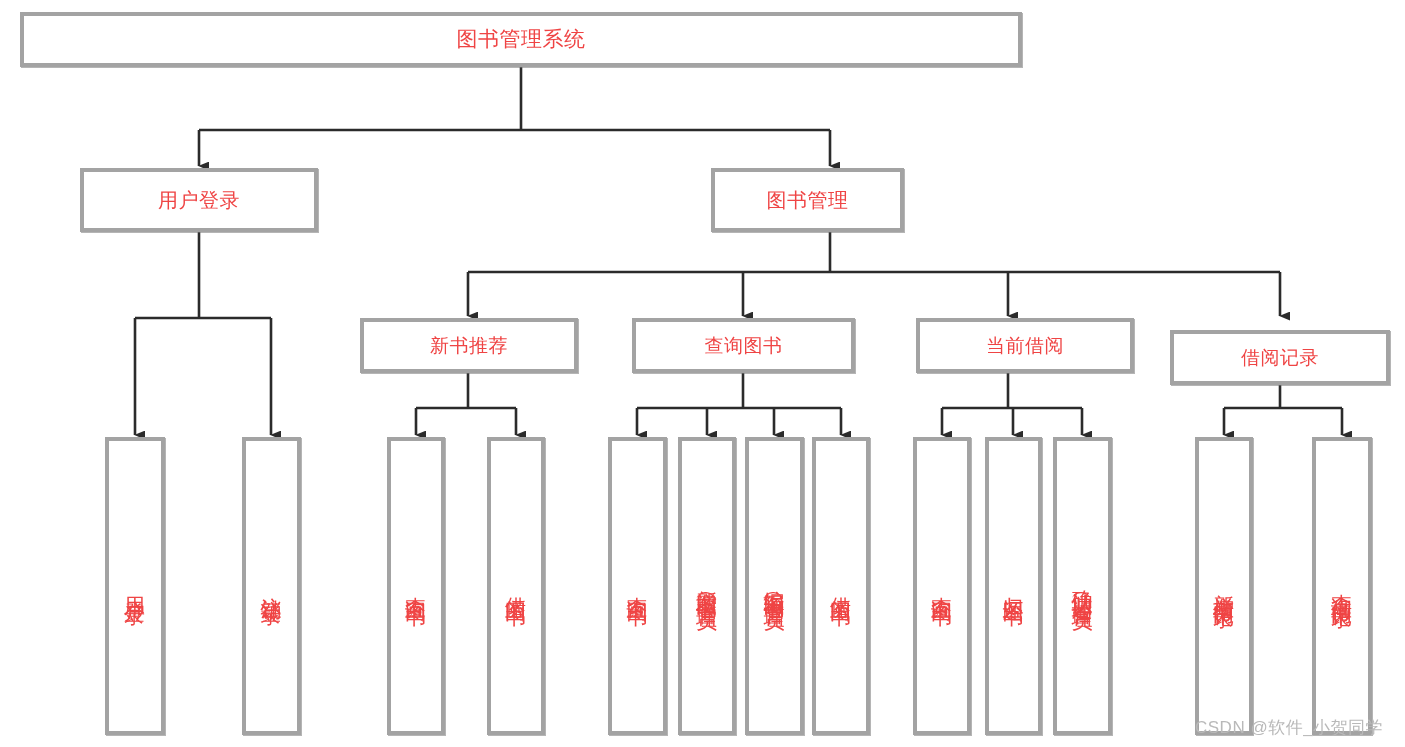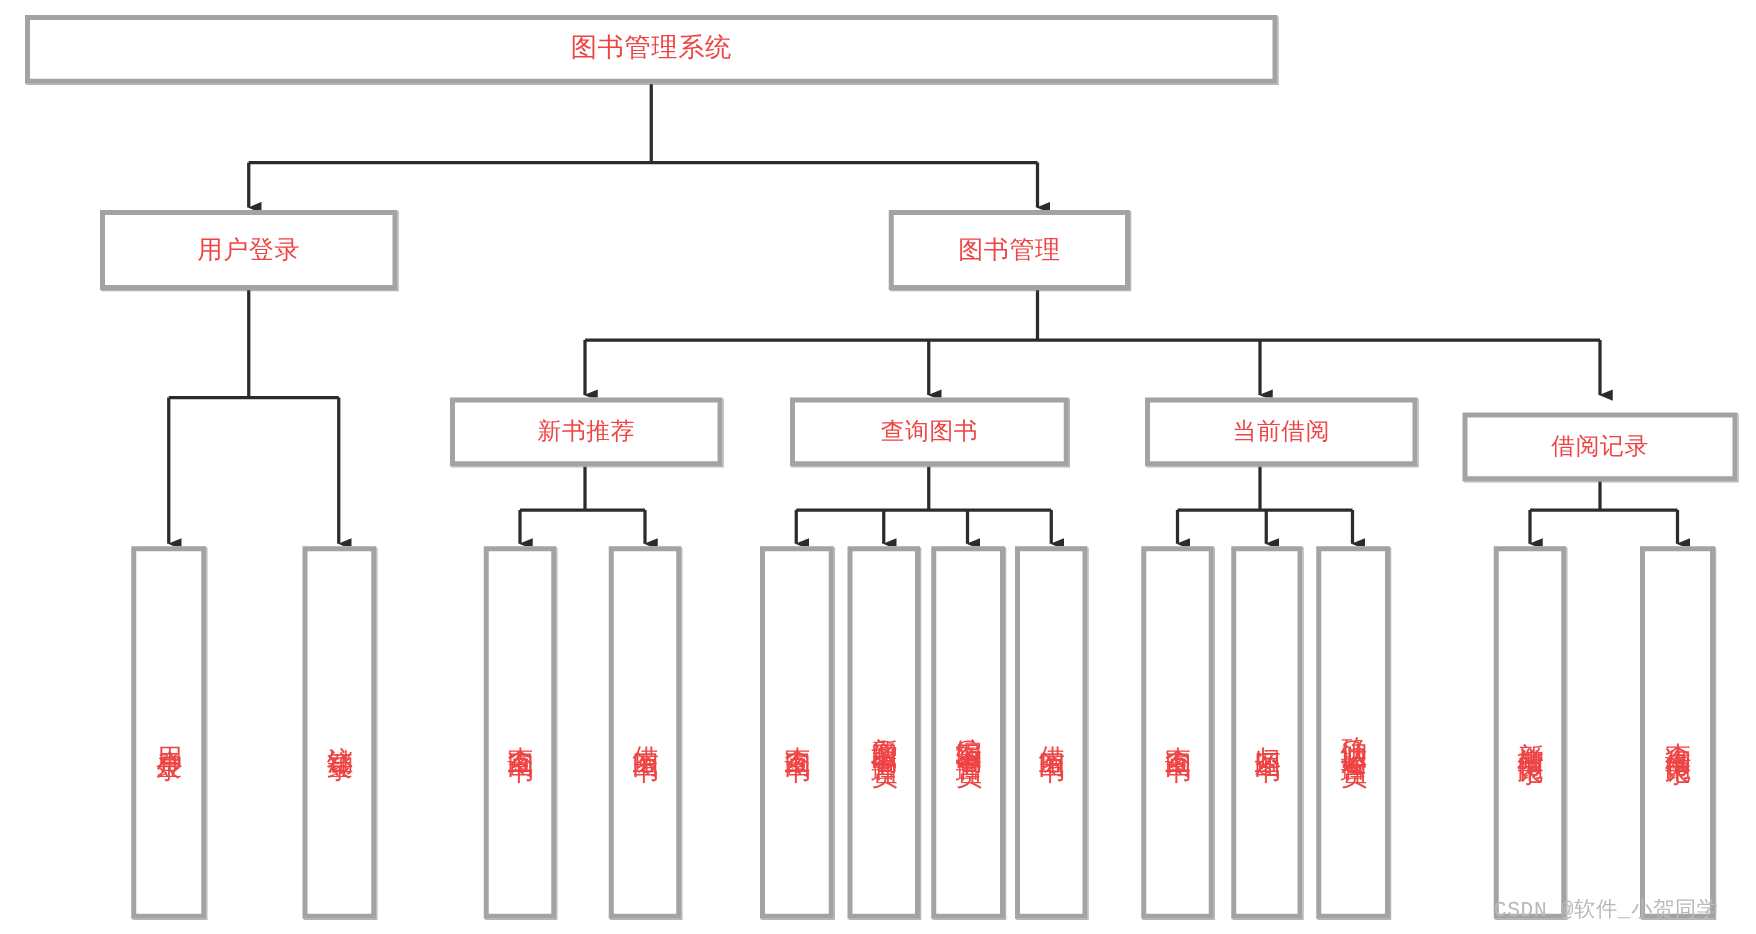--- a/index.html
+++ b/index.html
@@ -59,21 +59,21 @@
     writing-mode: vertical-rl;
     text-orientation: upright;
     font-size: 21px;
     letter-spacing: 3px;
     line-height: 1.0;
     white-space: nowrap;
     text-align: center;
   }
   .watermark {
     position: absolute;
-    font-family: Liberation Mono, monospace;
+    font-family: Liberation Sans, sans-serif;
     font-size: 17px;
     color: #b9b9b9;
     white-space: nowrap;
     user-select: none;
     letter-spacing: 0.5px;
   }
 </style>
 </head>
 <body>
 

